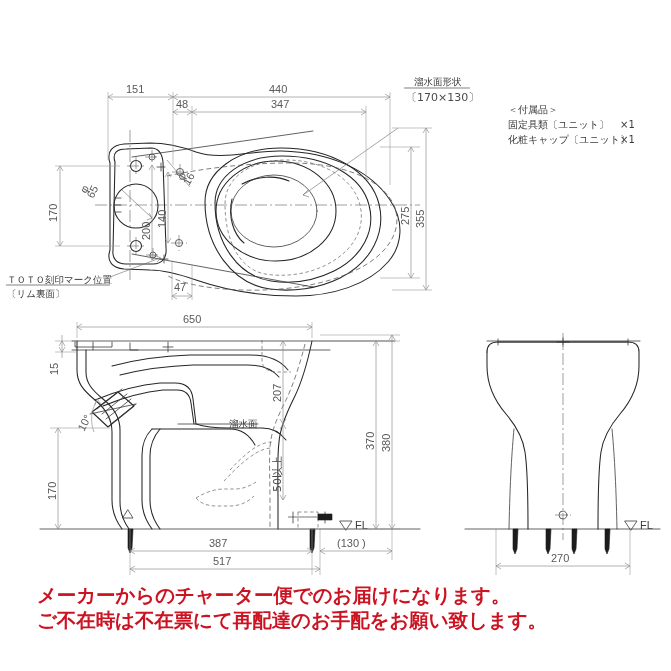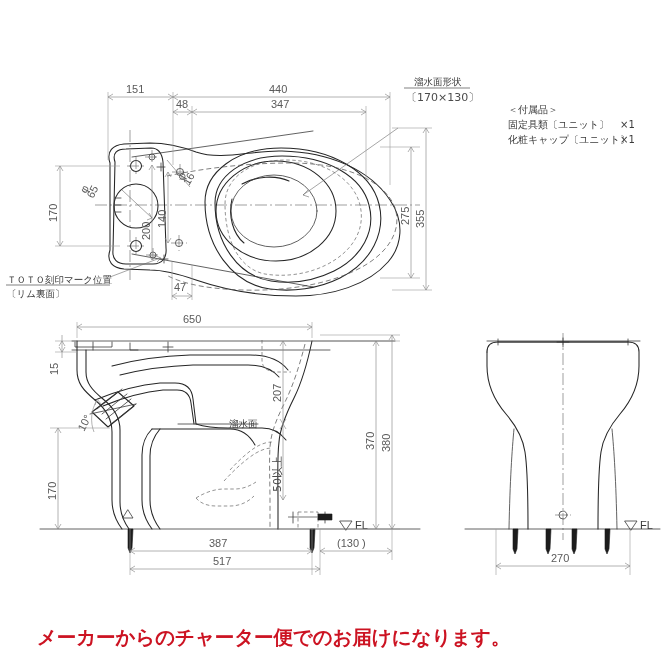--- a/index.html
+++ b/index.html
@@ -21,21 +21,21 @@
   .obj-thin{fill:none;stroke:#3a3a3a;stroke-width:0.8;stroke-linejoin:round;stroke-linecap:round;}
   .hid{fill:none;stroke:#555;stroke-width:0.75;stroke-dasharray:5 3;}
   .hid2{fill:none;stroke:#666;stroke-width:0.7;stroke-dasharray:3.5 2.5;}
   .ctr{fill:none;stroke:#777;stroke-width:0.7;stroke-dasharray:12 3 2 3;}
   .dim{fill:none;stroke:#8a8a8a;stroke-width:0.65;}
   .ext{fill:none;stroke:#9a9a9a;stroke-width:0.6;}
   .bolt{fill:#1c1c1c;stroke:#1c1c1c;stroke-width:0.6;}
   .lead{fill:none;stroke:#6a6a6a;stroke-width:0.6;}
   .ul{fill:none;stroke:#4a4a4a;stroke-width:0.7;}
   #redblock{
-    position:absolute;left:37px;top:626px;width:634px;
+    position:absolute;left:37px;top:584px;width:634px;
     color:#cc1322;
     font-family:"DejaVu Sans","Liberation Sans",sans-serif;
     font-size:19.5px;line-height:24.5px;font-weight:700;
     letter-spacing:-0.1px;white-space:nowrap;
   }
   #redblock div{height:24.5px;}
 </style>
 </head>
 <body>
 
@@ -489,13 +489,14 @@
       <path class="dim" d="M625,563 L630,566 L625,569"></path>
       <text class="dimtxt" x="551" y="562">270</text>
     </g>
   </g>
 
 </svg>
 </div>
 
 <div id="redblock">
   <div>メーカーからのチャーター便でのお届けになります。</div>
+  <div>ご不在時は不在票にて再配達のお手配をお願い致します。</div>
 </div>
 
 </body></html>

